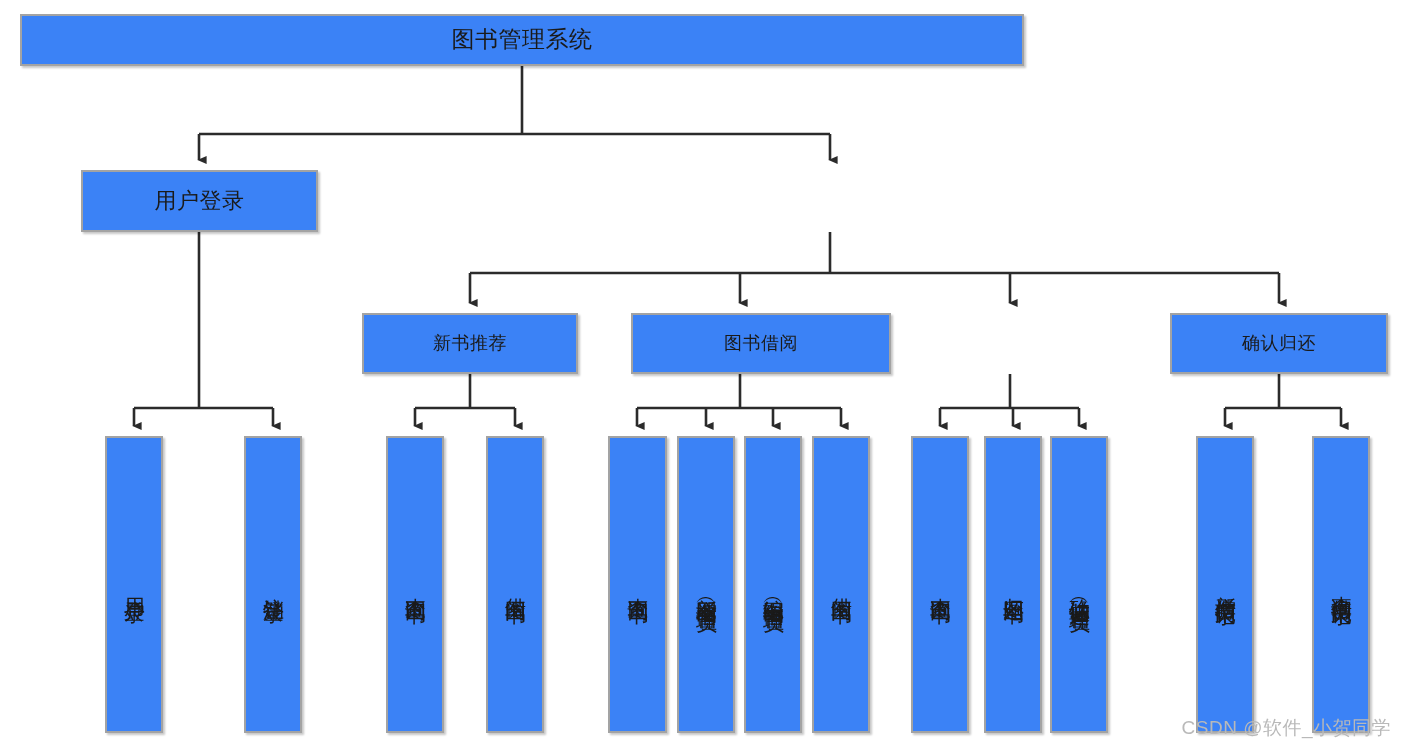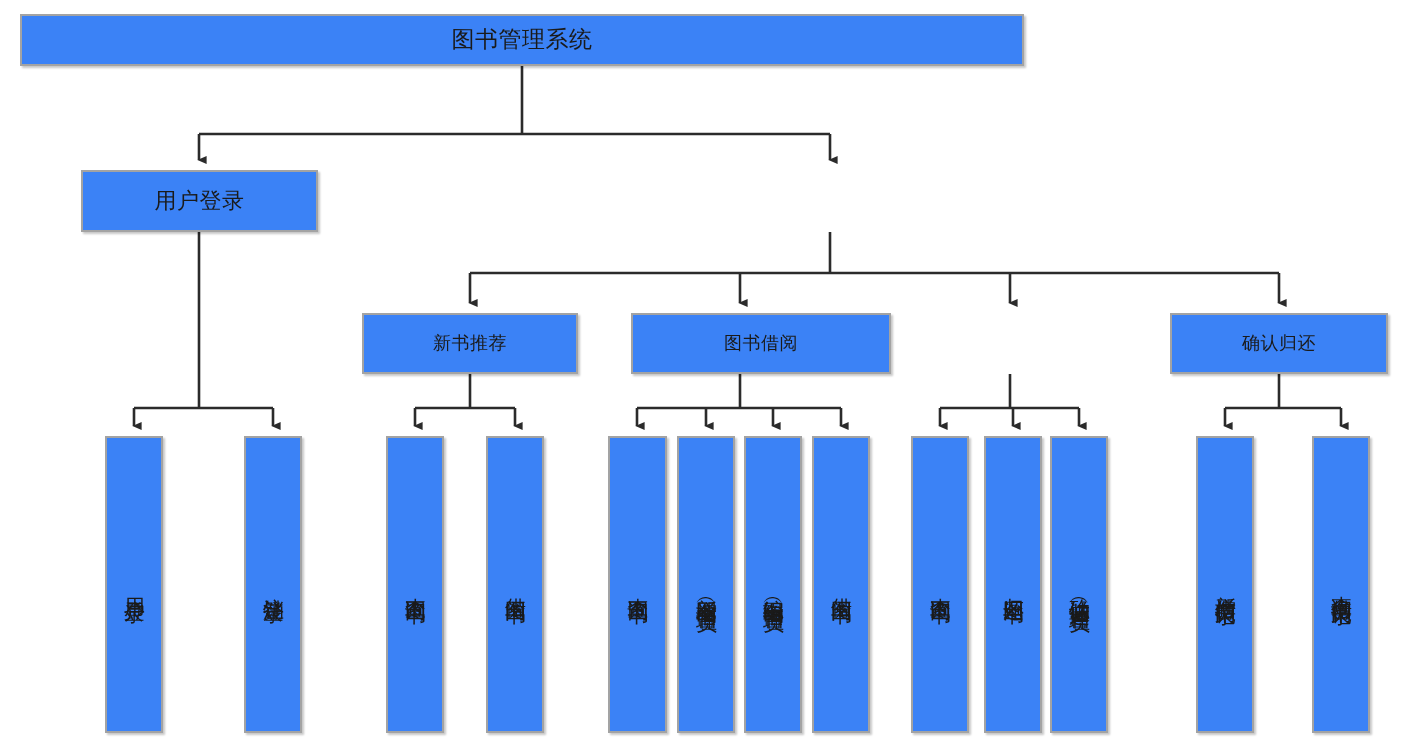--- a/index.html
+++ b/index.html
@@ -202,13 +202,14 @@
   <div class="node leaf tall-text" style="left: 1050px; top: 436px; width: 58px; height: 297px;">
     <span class="node-label">确认归还（管理员）</span>
   </div>
   <div class="node leaf" style="left: 1196px; top: 436px; width: 58px; height: 297px;">
     <span class="node-label">新增借阅记录</span>
   </div>
   <div class="node leaf" style="left: 1312px; top: 436px; width: 58px; height: 297px;">
     <span class="node-label">查询借阅记录</span>
   </div>
 
+  <div id="watermark">CSDN @软件_小贺同学</div>
 </div>
 
 </body></html>

